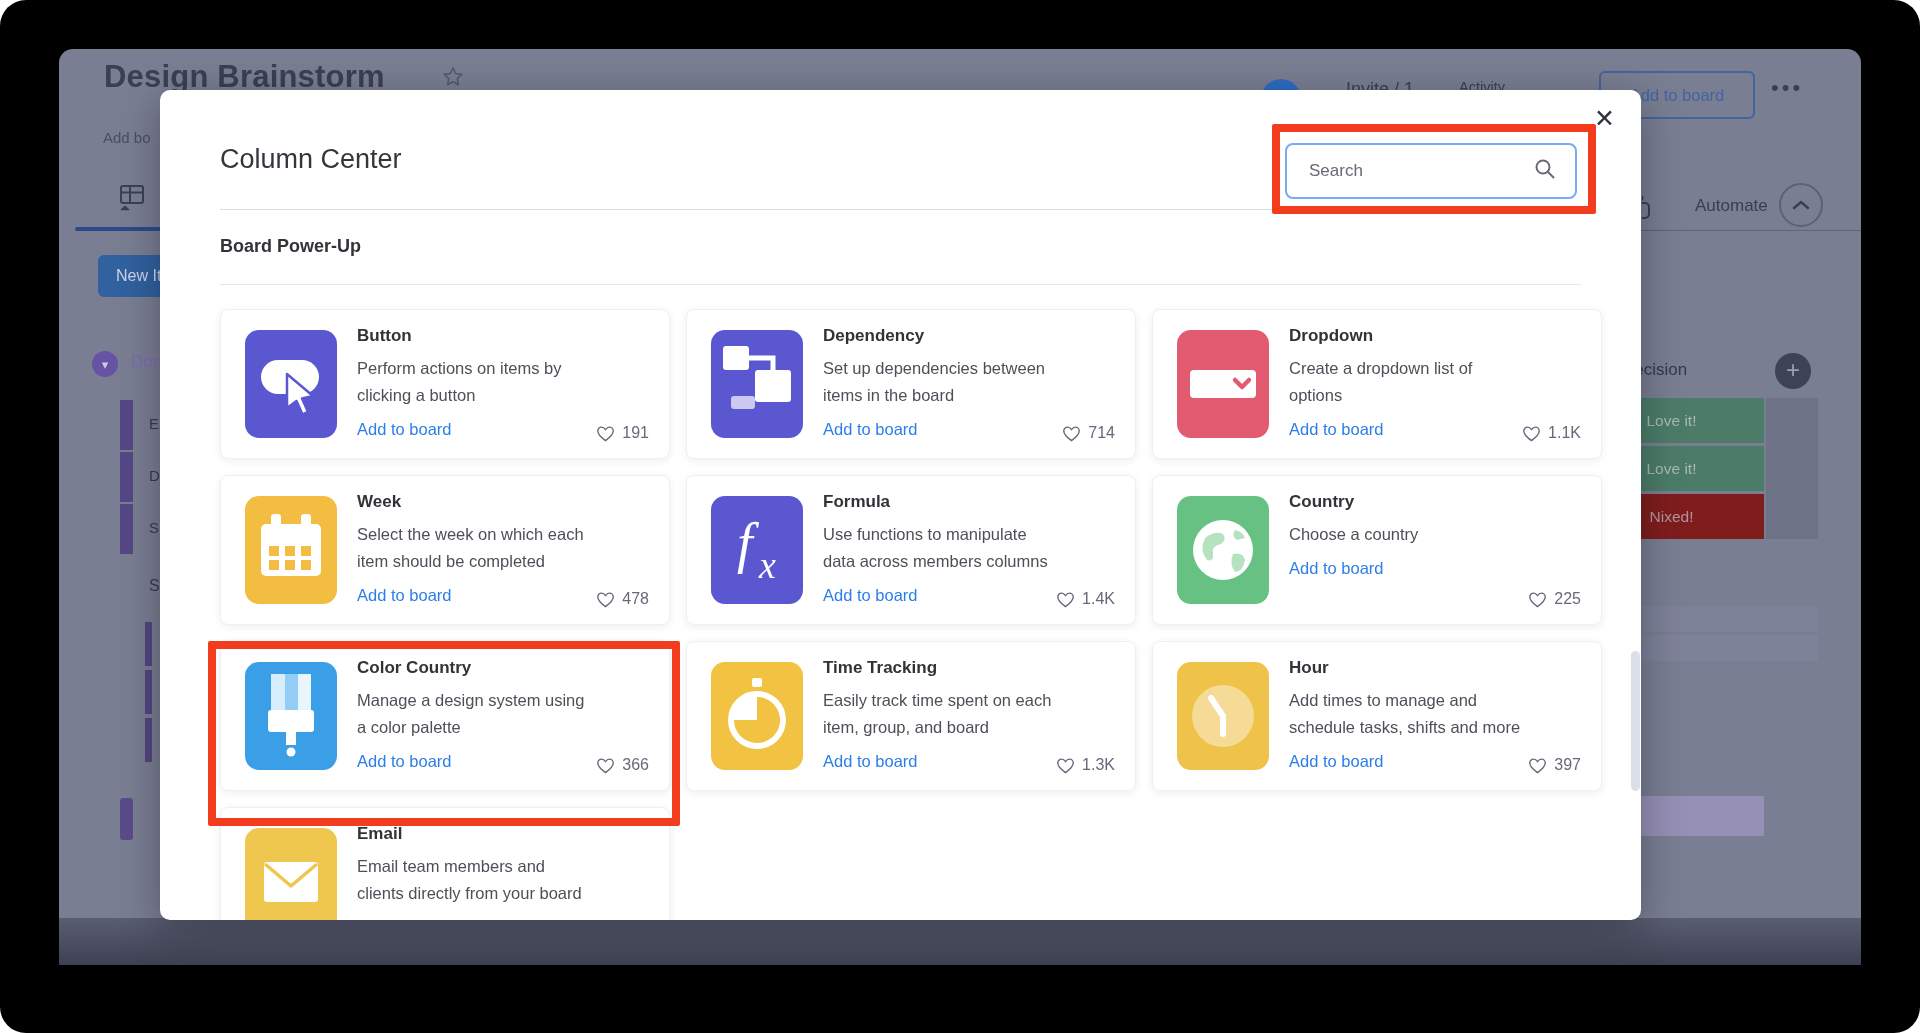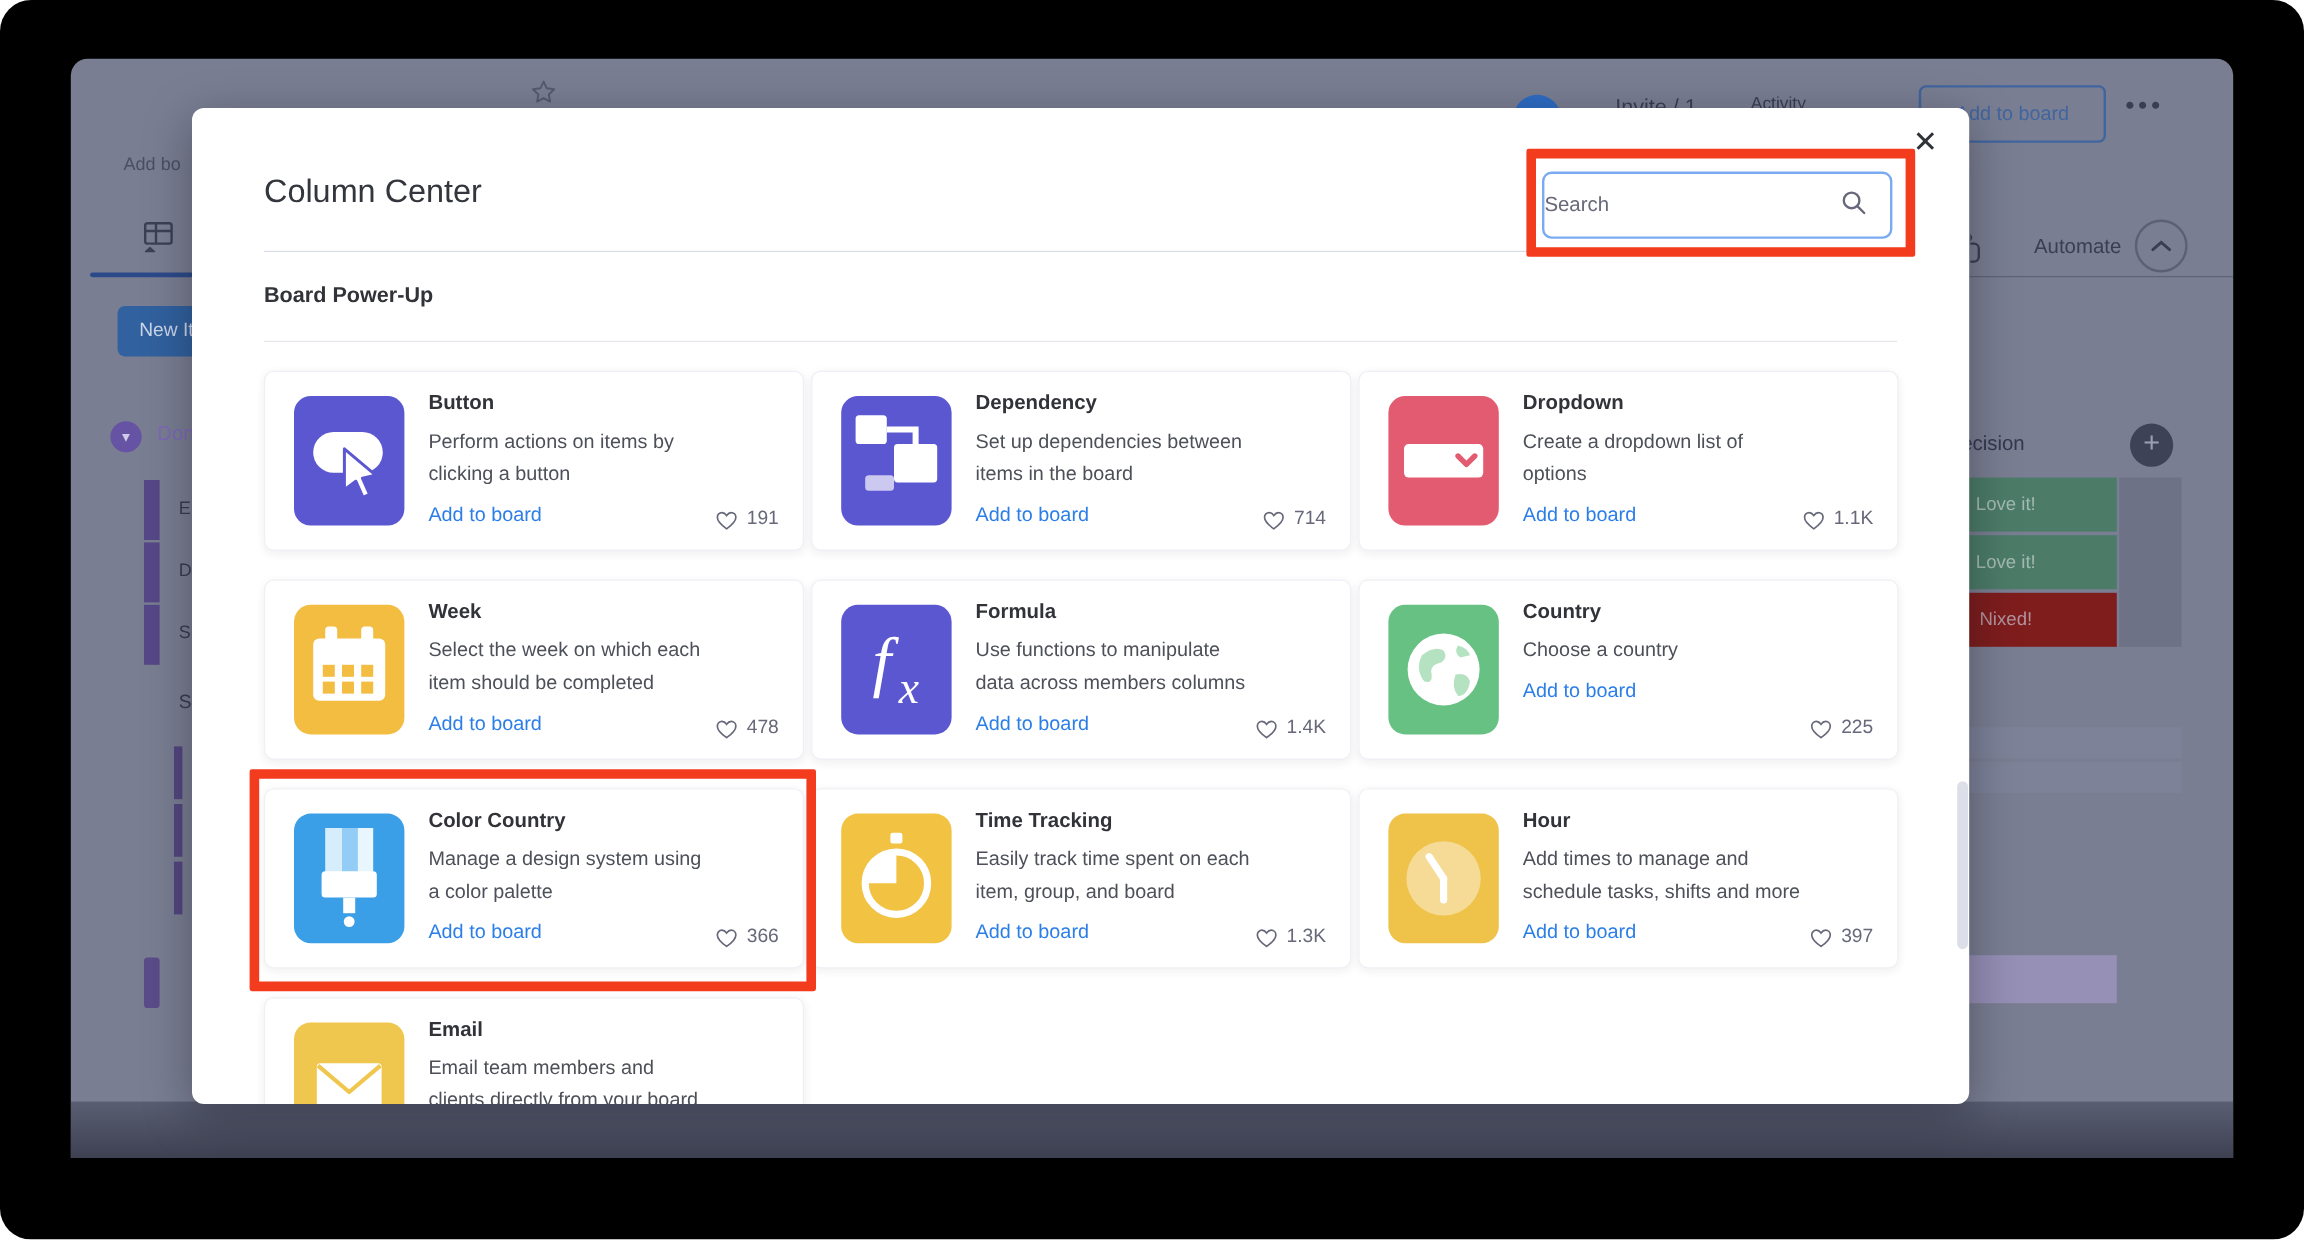--- a/index.html
+++ b/index.html
@@ -55,30 +55,30 @@
   .bottom-strip { position:absolute; left:0; top:869px; width:1802px; height:47px;
                   background:linear-gradient(#5a5e72,#3e4152); }
 
   
   .modal { position:absolute; left:101px; top:41px; width:1481px; height:830px; background:#fff; border-radius:10px;
            box-shadow:0 10px 40px rgba(10,12,20,.35); overflow:hidden; z-index:10; }
   .modal-title { position:absolute; left:60px; top:54px; font-size:27px; color:#33363c; }
   .modal-close { position:absolute; left:1434px; top:14px; font-size:25px; color:#2f3238; cursor:pointer; }
   .search-box { position:absolute; left:1125px; top:53px; width:292px; height:56px; border:2px solid #79aaf2; border-radius:8px;
                 background:#fff; display:flex; align-items:center; }
-  .search-box input { flex:1; border:none; outline:none; font-size:17px; color:#333; background:transparent;
+  .search-box input { flex:1; border:none; outline:none; font-size:17px; color:#333; padding-left:22px; background:transparent;
                       font-family:"Liberation Sans","DejaVu Sans",sans-serif; }
   .search-box input::placeholder { color:#676879; opacity:1; }
   .search-box .mag { margin-right:18px; }
   .header-divider { position:absolute; left:60px; top:119px; width:1361px; height:1px; background:#d8dce6; }
   .section-title { position:absolute; left:60px; top:146px; font-size:18px; font-weight:bold; color:#323338; }
   .section-divider { position:absolute; left:60px; top:194px; width:1361px; height:1px; background:#e4e7ee; }
 
   .cards-grid { position:absolute; left:60px; top:219px; display:grid; grid-template-columns:repeat(3,450px);
-                column-gap:6px; row-gap:24px; }
+                column-gap:6px; row-gap:24px;gap:16px; }
   .card { position:relative; width:450px; height:150px; background:#fff; border:1px solid #eff0f5; border-radius:8px;
           box-shadow:0 2px 8px rgba(29,33,41,.07); }
   .tile { position:absolute; left:24px; top:20px; width:92px; height:108px; border-radius:14px; overflow:hidden; }
   .card-title { position:absolute; left:136px; top:16px; font-size:17px; font-weight:bold; color:#323338; }
   .card-desc { position:absolute; left:136px; top:45px; font-size:16.5px; color:#4d5058; line-height:27px; }
   .card-link { position:absolute; left:136px; font-size:16.5px; color:#2b7ee8; cursor:pointer; }
   .card-count { position:absolute; right:20px; bottom:16px; display:flex; align-items:center; gap:7px;
                 font-size:16px; color:#676879; }
   .modal-scrollbar { position:absolute; left:1471px; top:561px; width:9px; height:140px; border-radius:5px; background:#dcdfe8; }
 
@@ -86,20 +86,21 @@
   .annotation { position:absolute; border:8px solid #f33b1e; border-radius:2px; z-index:50; pointer-events:none; }
   .ann-search { left:1213px; top:75px; width:324px; height:90px; }
   .ann-color-picker { left:149px; top:592px; width:472px; height:185px; }
 </style>
 </head>
 <body>
 
 <div class="canvas">
   <div class="app">
 
+    <div class="board-title">Design Brainstorm</div>
     <div class="star-icon">
       <svg width="24" height="24" viewBox="0 0 24 24">
           <path d="M12 3l2.7 5.6 6.1.8-4.5 4.3 1.1 6-5.4-3-5.4 3 1.1-6L3.2 9.4l6.1-.8z" fill="none" stroke="#565a70" stroke-width="1.6" stroke-linejoin="round"></path>
         </svg>
     </div>
     <div class="board-subtitle">Add bo</div>
 
     <div class="tab-icon">
       <svg width="30" height="30" viewBox="0 0 30 30">
         <rect x="4" y="4" width="22" height="17" rx="2" fill="none" stroke="#3c4054" stroke-width="2"></rect>

